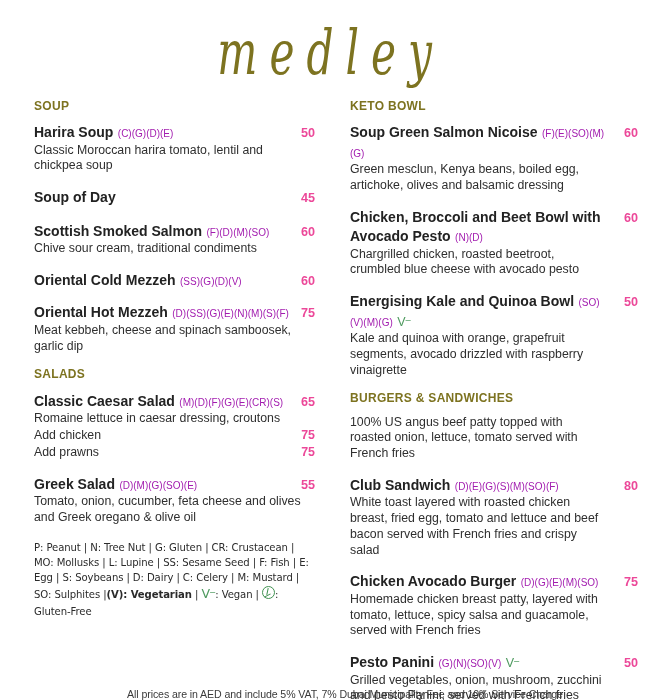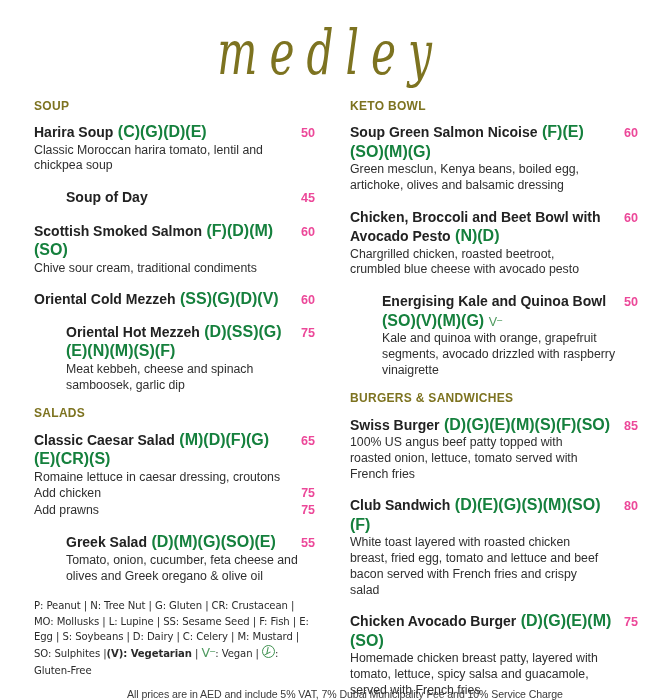--- a/index.html
+++ b/index.html
@@ -67,42 +67,42 @@
   }
   .section {
     margin-bottom: 14px;
   }
 
   
   .item {
     margin-bottom: 13px;
     position: relative;
   }
-  .item:last-child { margin-bottom: 0; margin-left: 32px; }
+  .item:last-child { margin-bottom: 0; }
 
   .item-head {
     display: flex;
     align-items: baseline;
     justify-content: space-between;
     gap: 6px;
   }
   .item-title-wrap {
     flex: 1 1 auto;
     line-height: 1.22;
   }
   .item-name {
     font-weight: bold;
     font-size: 14px;
     color: #222222;
     text-align: right;
   }
   .allergens {
-    font-size: 16px;
-    color: #15803d;
-    font-weight: bold;
+    font-size: 10px;
+    color: #a21caf;
+    font-weight: normal;
   }
   .price {
     font-weight: bold;
     font-size: 12.6px;
     color: #ec4899;
     white-space: nowrap;
     flex: 0 0 auto;
     text-align: right;
     min-width: 20px;
   }
@@ -300,24 +300,20 @@
             <div class="item-head">
               <div class="item-title-wrap"><span class="item-name">Energising Kale and Quinoa Bowl</span> <span class="allergens">(SO)(V)(M)(G)</span> <span class="vegan-mark">V<sup>⚊</sup></span></div>
               <span class="price">50</span>
             </div>
             <div class="desc">Kale and quinoa with orange, grapefruit segments, avocado drizzled with raspberry vinaigrette</div>
           </div>
         </div>
         <div class="section">
           <div class="section-title">BURGERS &amp; SANDWICHES</div>
           <div class="item">
-            <div class="item-head">
-              <div class="item-title-wrap"><span class="item-name">Swiss Burger</span> <span class="allergens">(D)(G)(E)(M)(S)(F)(SO)</span></div>
-              <span class="price">85</span>
-            </div>
             <div class="desc">100% US angus beef patty topped with roasted onion, lettuce, tomato served with French fries</div>
           </div>
           <div class="item">
             <div class="item-head">
               <div class="item-title-wrap"><span class="item-name">Club Sandwich</span> <span class="allergens">(D)(E)(G)(S)(M)(SO)(F)</span></div>
               <span class="price">80</span>
             </div>
             <div class="desc">White toast layered with roasted chicken breast, fried egg, tomato and lettuce and beef bacon served with French fries and crispy salad</div>
           </div>
           <div class="item">

